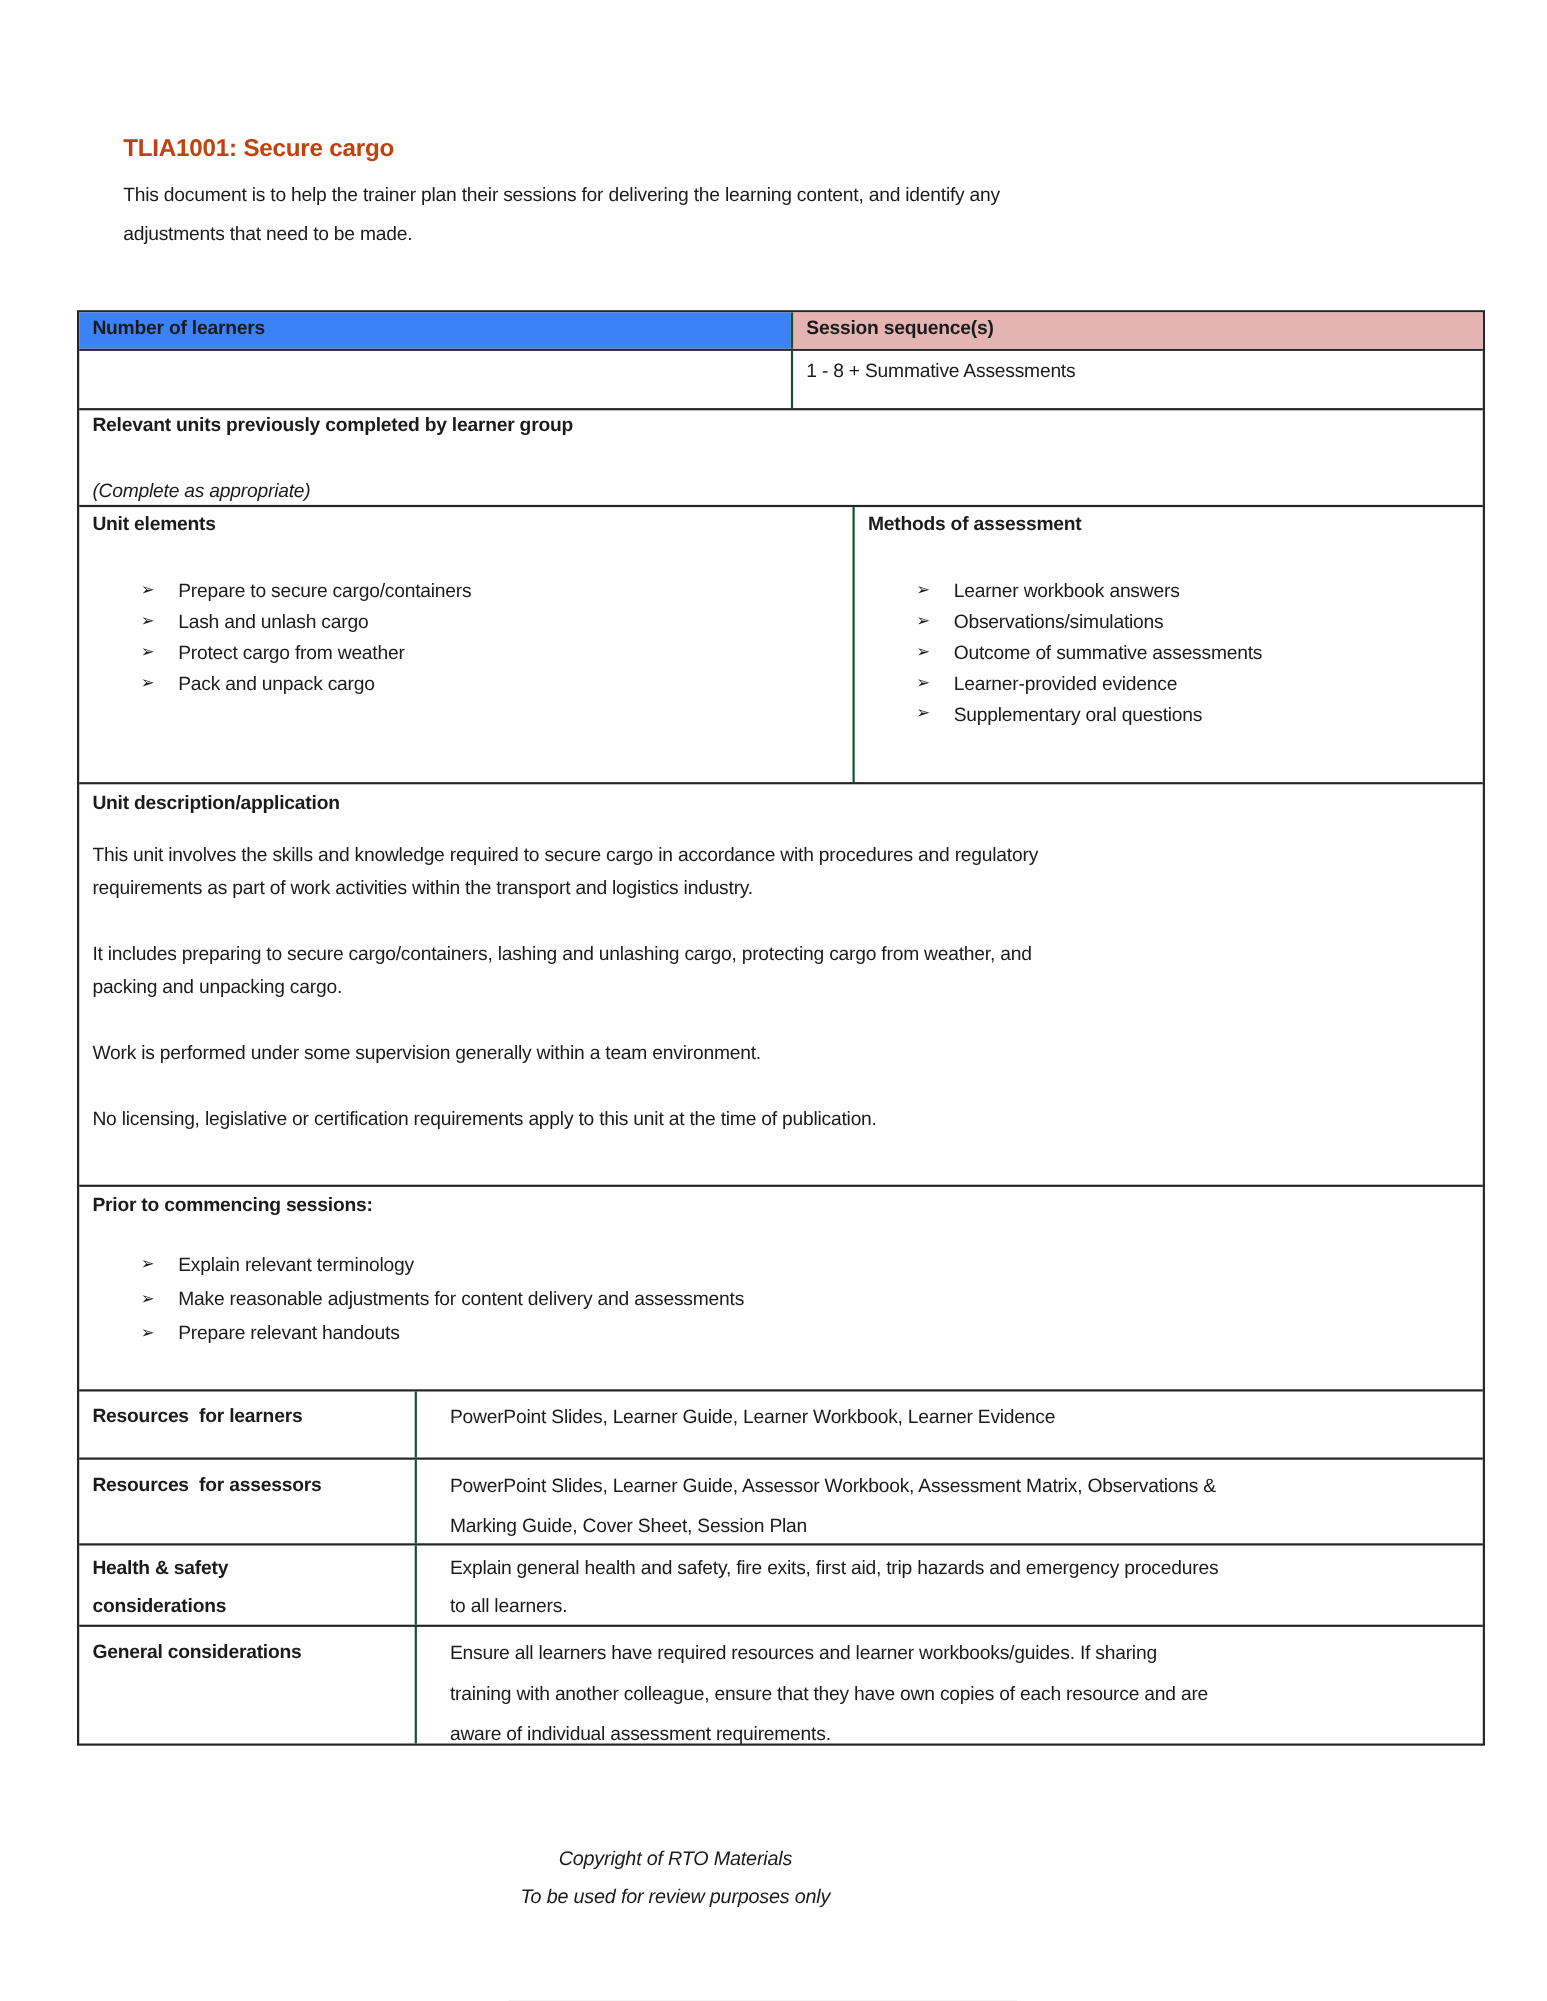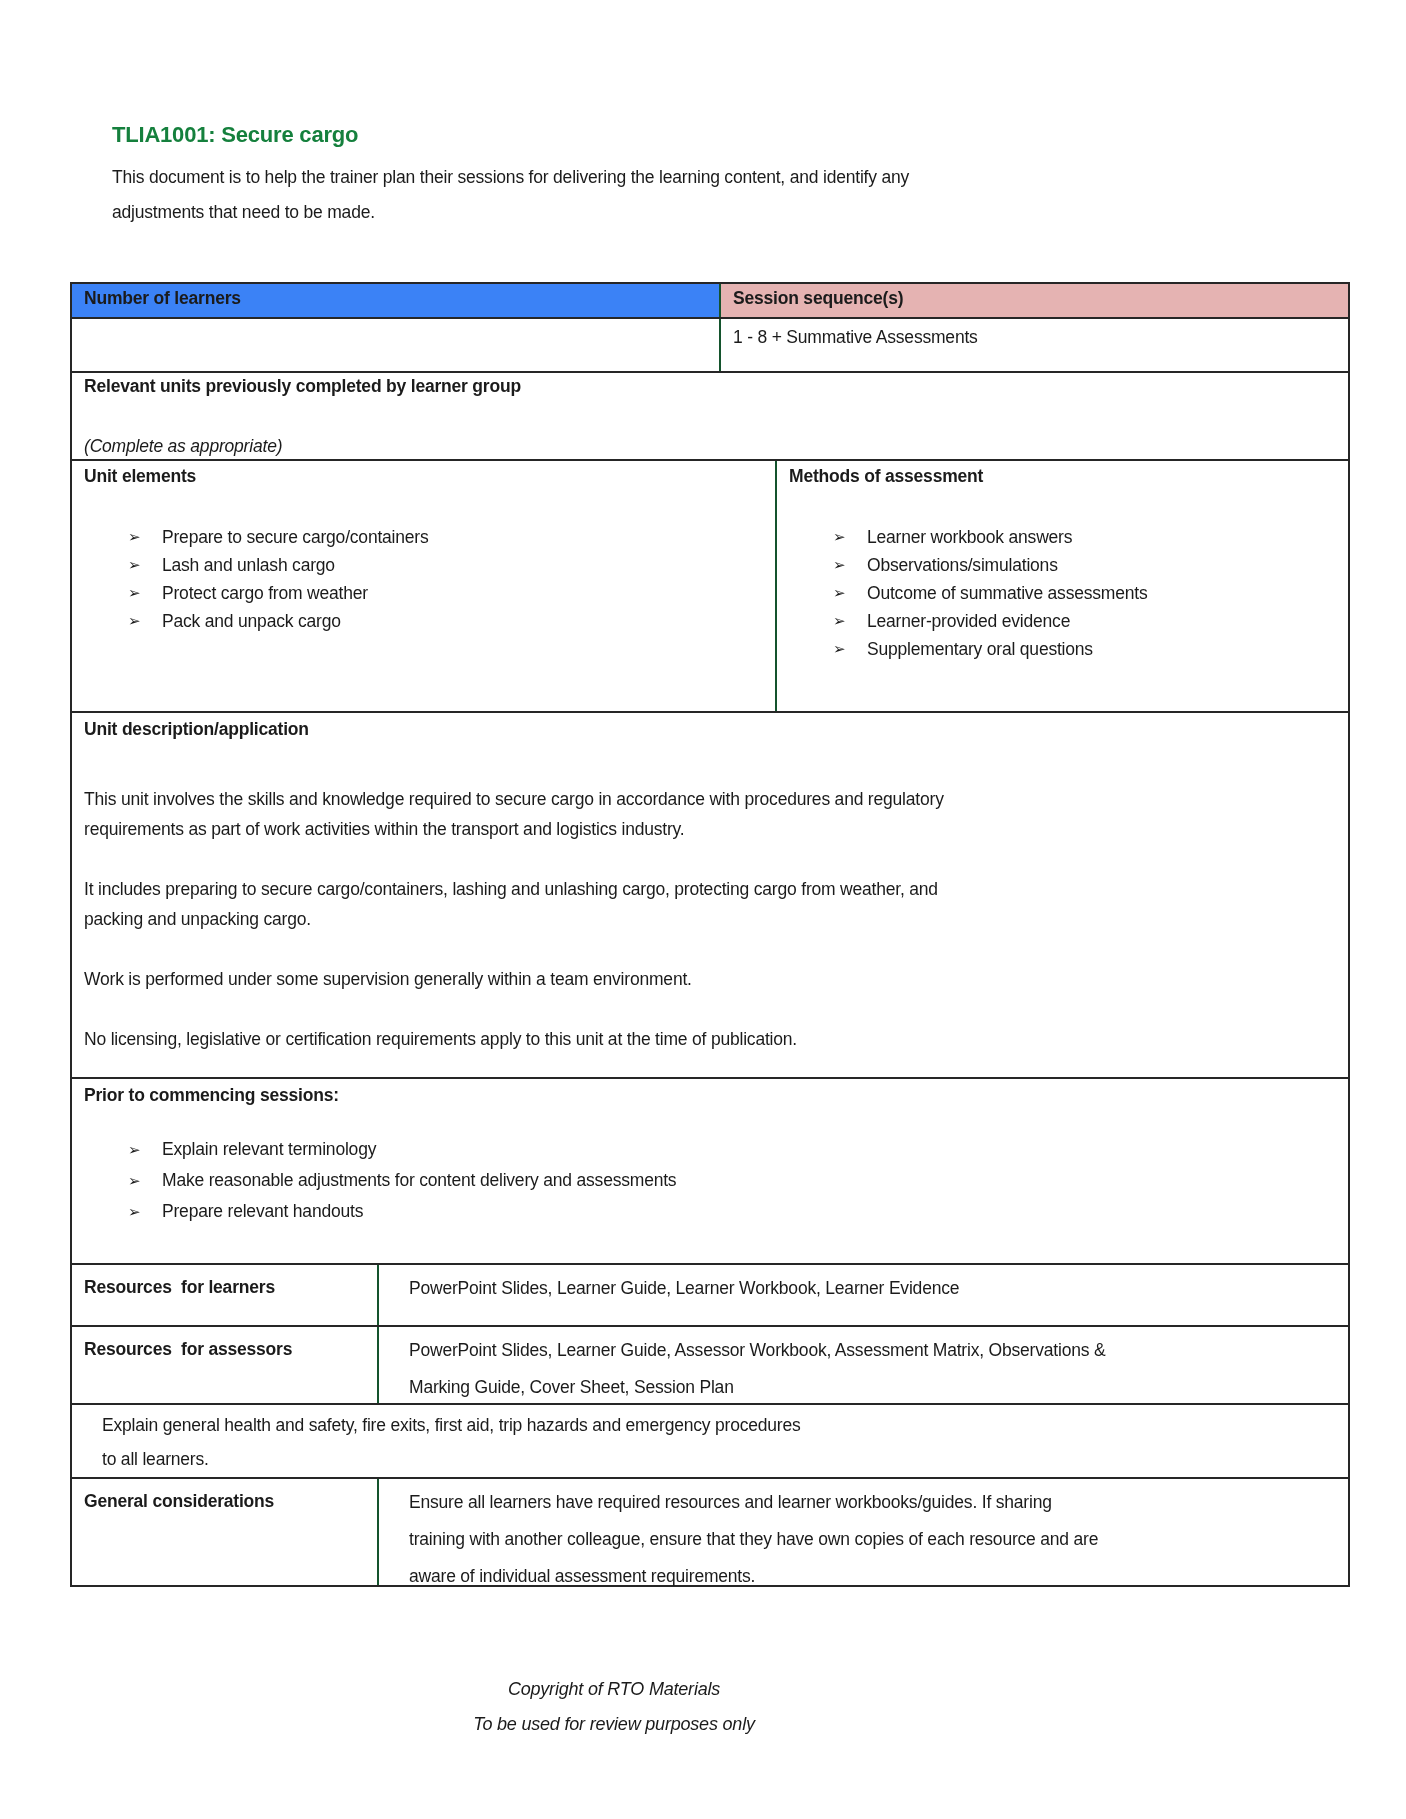--- a/index.html
+++ b/index.html
@@ -8,21 +8,21 @@
     width:1406px; height:1819px;
     background:#ffffff;
     font-family:"Liberation Sans", sans-serif;
     color:#1b1b1b;
     letter-spacing:-0.2px;
     overflow:hidden;
     margin:0 auto;
   }
   .doc-title {
     position:absolute; left:112px; top:122px;
-    font-size:22px; font-weight:bold; color:#15803d;
+    font-size:22px; font-weight:bold; color:#c2410c;
   }
   .doc-intro {
     position:absolute; left:112px; top:160px;
     font-size:17.5px; line-height:35px;
     white-space:pre-wrap;
   }
   .doc-table {
     position:absolute; left:70px; top:282px; width:1280px;
     border:2px solid #262626;
     font-size:17.5px;
@@ -56,21 +56,21 @@
   .ele-c2 { flex:1; }
   .row-elements .cell { padding-top:5px; }
   ul.arrow-list { list-style:none; margin:36px 0 0 0; padding:0 0 0 44px; }
   ul.arrow-list li { line-height:28px; display:flex; }
   .arrow-bullet { width:34px; flex:0 0 34px; font-size:15px; }
   .arrow-bullet::before { content:"\27A2"; }
 
   
   .row-description { height:366px; }
   .row-description .cell { width:100%; padding-top:6px; }
-  .paragraphs { margin-top:44px; }
+  .paragraphs { margin-top:22px; }
   .paragraphs .para { margin:0 0 30px 0; line-height:30px; white-space:pre-wrap; }
 
   
   .row-prior { height:186px; }
   .row-prior .cell { width:100%; padding-top:6px; }
   .row-prior ul.arrow-list { margin-top:28px; }
   .row-prior ul.arrow-list li { line-height:31px; }
 
   
   .info-label { width:305px; font-weight:bold; white-space:pre-wrap; line-height:35px; padding-top:5px; }
@@ -205,20 +205,22 @@
       <div class="cell info-content">PowerPoint Slides, Learner Guide, Learner Workbook, Learner Evidence</div>
     </div>
 
     <div class="t-row row-res-assessors">
       <div class="cell info-label">Resources  for assessors</div>
       <div class="cell info-content">PowerPoint Slides, Learner Guide, Assessor Workbook, Assessment Matrix, Observations &amp;
 Marking Guide, Cover Sheet, Session Plan</div>
     </div>
 
     <div class="t-row row-health">
+      <div class="cell info-label">Health &amp; safety
+considerations</div>
       <div class="cell info-content">Explain general health and safety, fire exits, first aid, trip hazards and emergency procedures
 to all learners.</div>
     </div>
 
     <div class="t-row row-general">
       <div class="cell info-label">General considerations</div>
       <div class="cell info-content">Ensure all learners have required resources and learner workbooks/guides. If sharing
 training with another colleague, ensure that they have own copies of each resource and are
 aware of individual assessment requirements.</div>
     </div>

